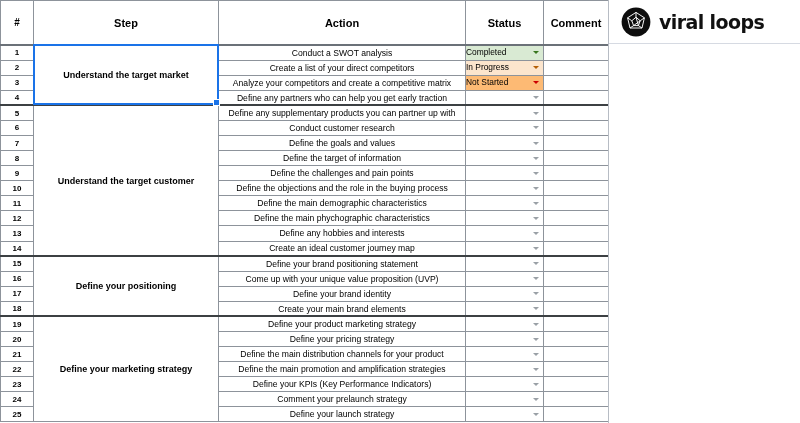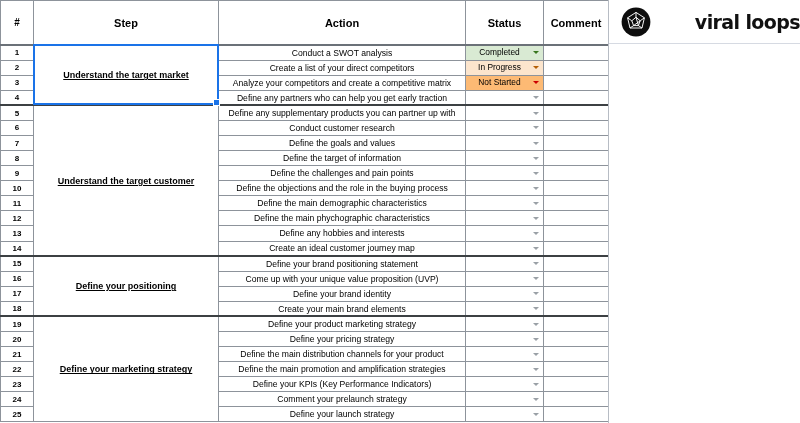--- a/index.html
+++ b/index.html
@@ -77,21 +77,20 @@
   
   td.stat {
     position: relative;
     padding: 0;
   }
   .stat-inner {
     display: block;
     width: 100%;
     height: 100%;
     position: relative;
-    text-align: center;
     line-height: 13px;
     font-size: 8.4px;
   }
   .stat-label {
     display: inline-block;
     padding-right: 10px;
   }
   .caret {
     position: absolute;
     right: 4px;
@@ -108,21 +107,21 @@
   .st-inprogress  { background: #fce5cd; }
   .st-inprogress  .caret { border-top-color: #b45f06; }
   .st-notstarted  { background: #fdba74; }
   .st-notstarted  .caret { border-top-color: #cc0000; }
   .st-empty       { background: #ffffff; }
 
   
   tr.grp-top td { border-top: 2px solid #3c4043; }
 
   
-  td.step.merged { border-left: 1px solid #8d939b; border-right: 1px solid #8d939b; text-decoration: underline; }
+  td.step.merged { border-left: 1px solid #8d939b; border-right: 1px solid #8d939b; }
 
   
   .selection {
     position: absolute;
     left: 33px;
     top: 44px;
     width: 186px;
     height: 61px;
     border: 2px solid #1a73e8;
     box-sizing: border-box;
@@ -143,21 +142,21 @@
   .brand-pane {
     position: absolute;
     left: 609px;
     top: 0;
     width: 191px;
     height: 44px;
     background: #ffffff;
     border-bottom: 1px solid #d6dae2;
     display: flex;
     align-items: center;
-    justify-content: space-between;
+    justify-content: flex-start;
     padding-left: 12px;
     box-sizing: border-box;
   }
   .brand-mark {
     width: 30px;
     height: 30px;
     flex: 0 0 30px;
     margin-right: 8px;
   }
   .brand-text {

